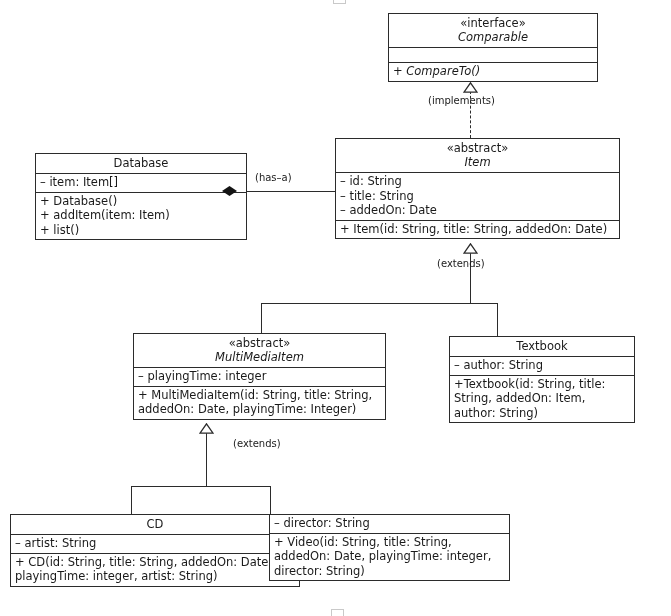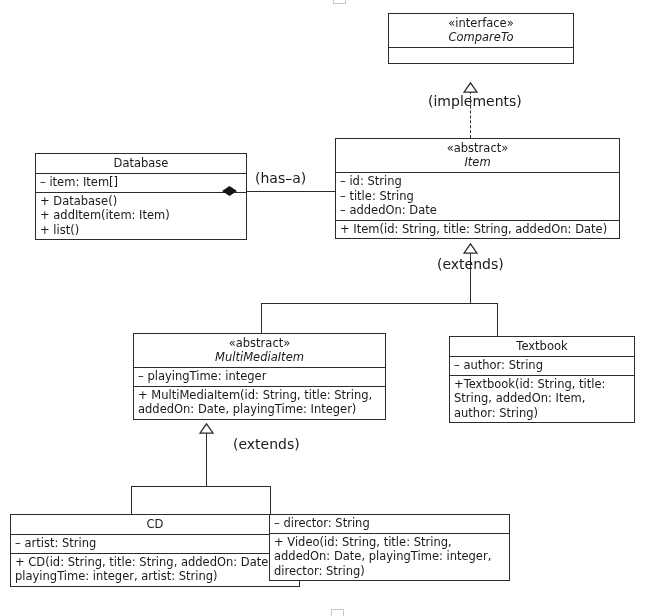--- a/index.html
+++ b/index.html
@@ -82,21 +82,21 @@
     position: absolute;
     width: 15px;
     height: 10px;
     background: #141414;
     z-index: 6;
     clip-path: polygon(0% 50%, 50% 0%, 100% 50%, 50% 100%);
   }
 
   .edge-label {
     position: absolute;
-    font-size: 14px;
+    font-size: 10px;
     line-height: 14px;
     color: #1a1a1a;
     white-space: nowrap;
     background: transparent;
     z-index: 7;
   }
 
   
   .crop-mark {
     position: absolute;
@@ -140,26 +140,29 @@
   <div class="tri-wrap" style="left:206px;top:423px;">
     <svg width="15" height="11" viewBox="0 0 15 11" style="position:absolute;left:-7.5px;top:0;">
       <polygon points="7.5,0.8 14,10.2 1,10.2" fill="#ffffff" stroke="#2b2b2b" stroke-width="1.3" stroke-linejoin="miter"></polygon>
     </svg>
   </div>
   <div class="edge-label" style="left:233px;top:437px;">(extends)</div>
   <div class="hline" style="left:131px;top:486px;width:140px;"></div>
   <div class="vline" style="left:131px;top:486px;height:28px;"></div>
   <div class="vline" style="left:270px;top:486px;height:28px;"></div>
 
-  <div class="uml-class" style="left:388px;top:13px;width:186px;">
+  <div class="uml-class" style="left:388px;top:13px;width:210px;">
     <div class="cmpt header">
       <div class="stereotype">«interface»</div>
-      <div class="cname abstract">CompareTo</div>
+      <div class="cname abstract">Comparable</div>
     </div>
     <div class="cmpt empty"></div>
+    <div class="cmpt">
+      <div class="member ital">+ CompareTo()</div>
+    </div>
   </div>
 
   <div class="uml-class" style="left:35px;top:153px;width:212px;">
     <div class="cmpt header">
       <div class="cname plain">Database</div>
     </div>
     <div class="cmpt">
       <div class="member">– item: Item[]</div>
     </div>
     <div class="cmpt">

